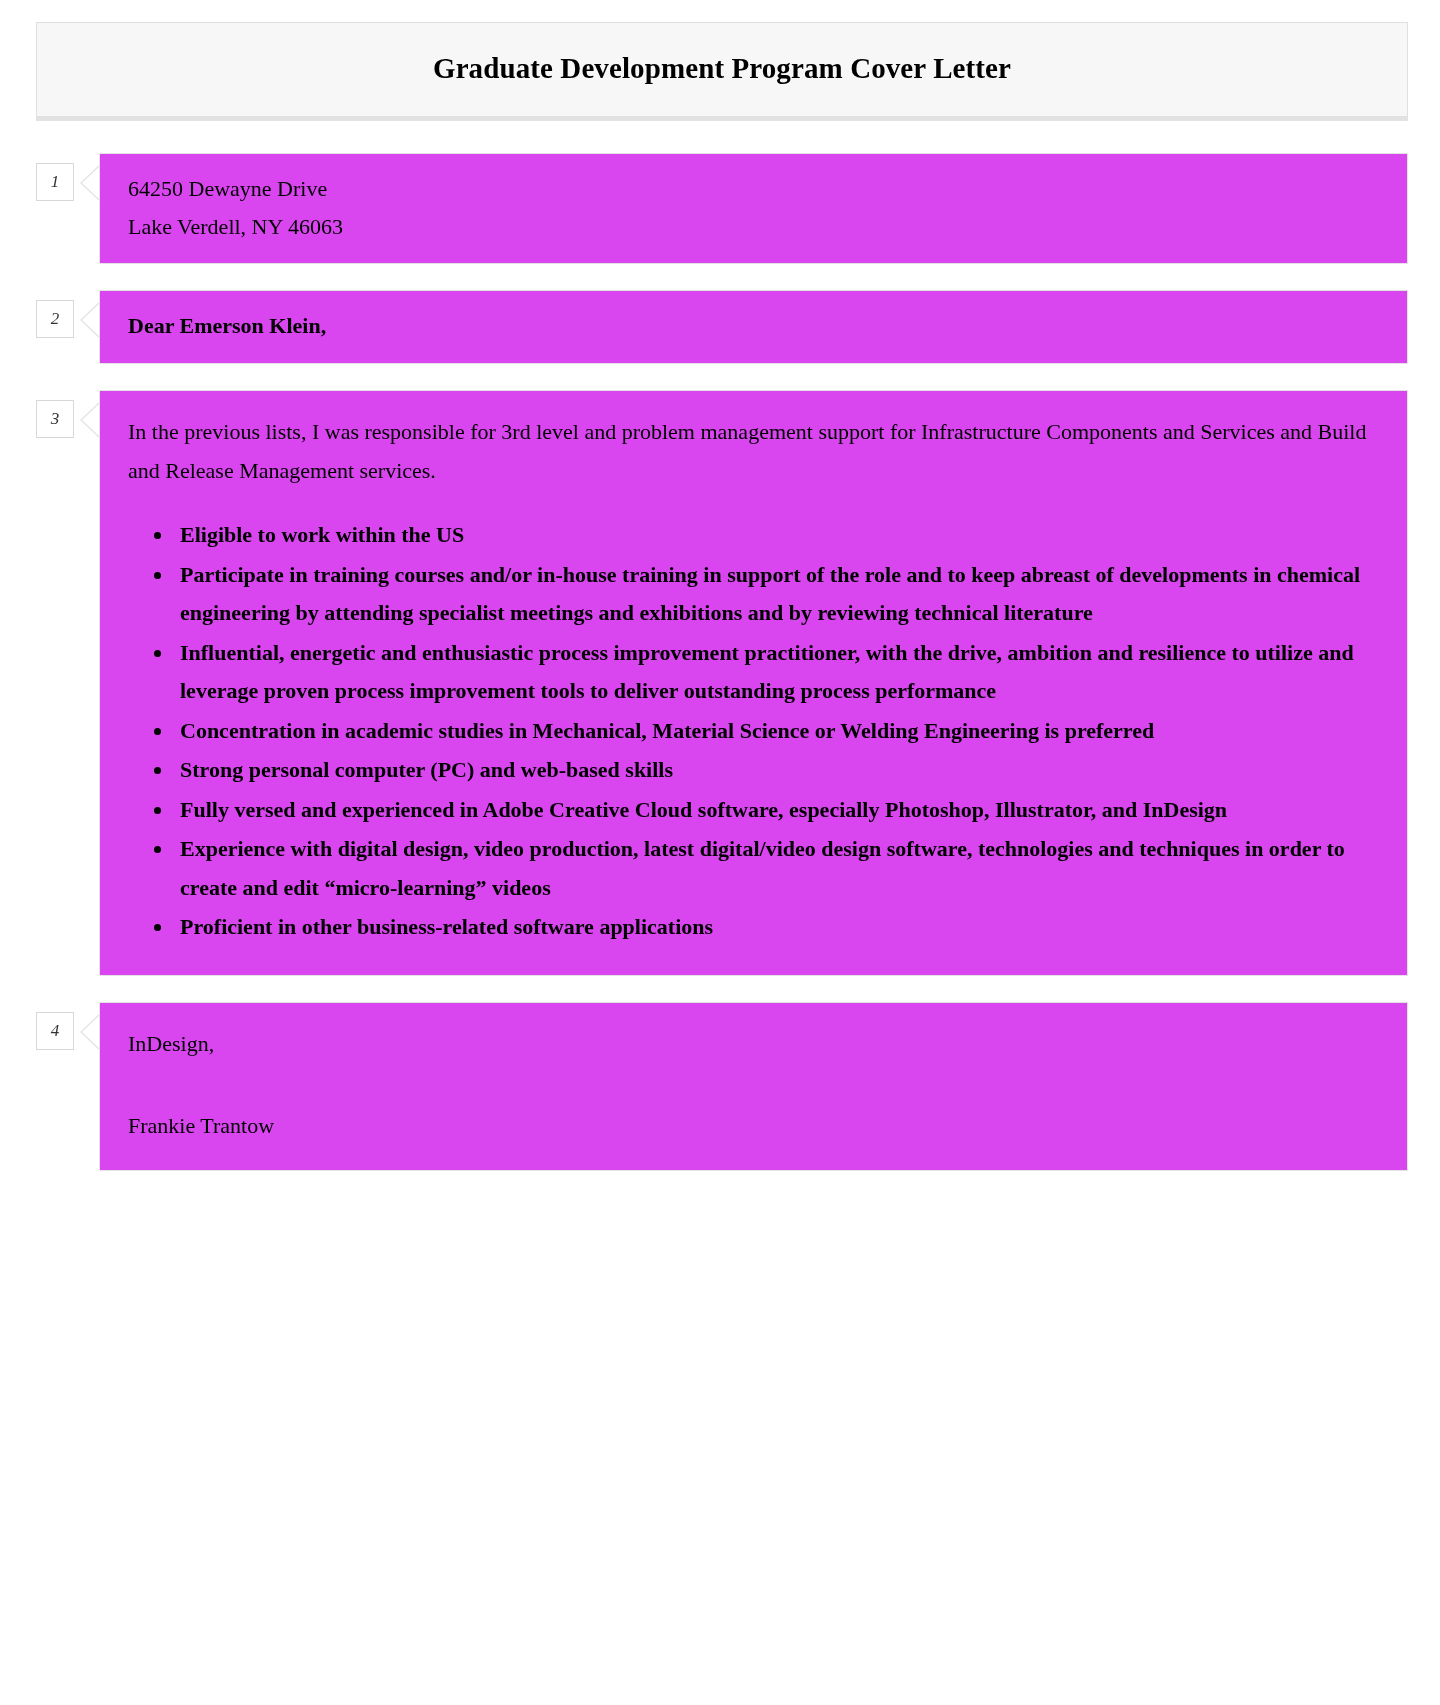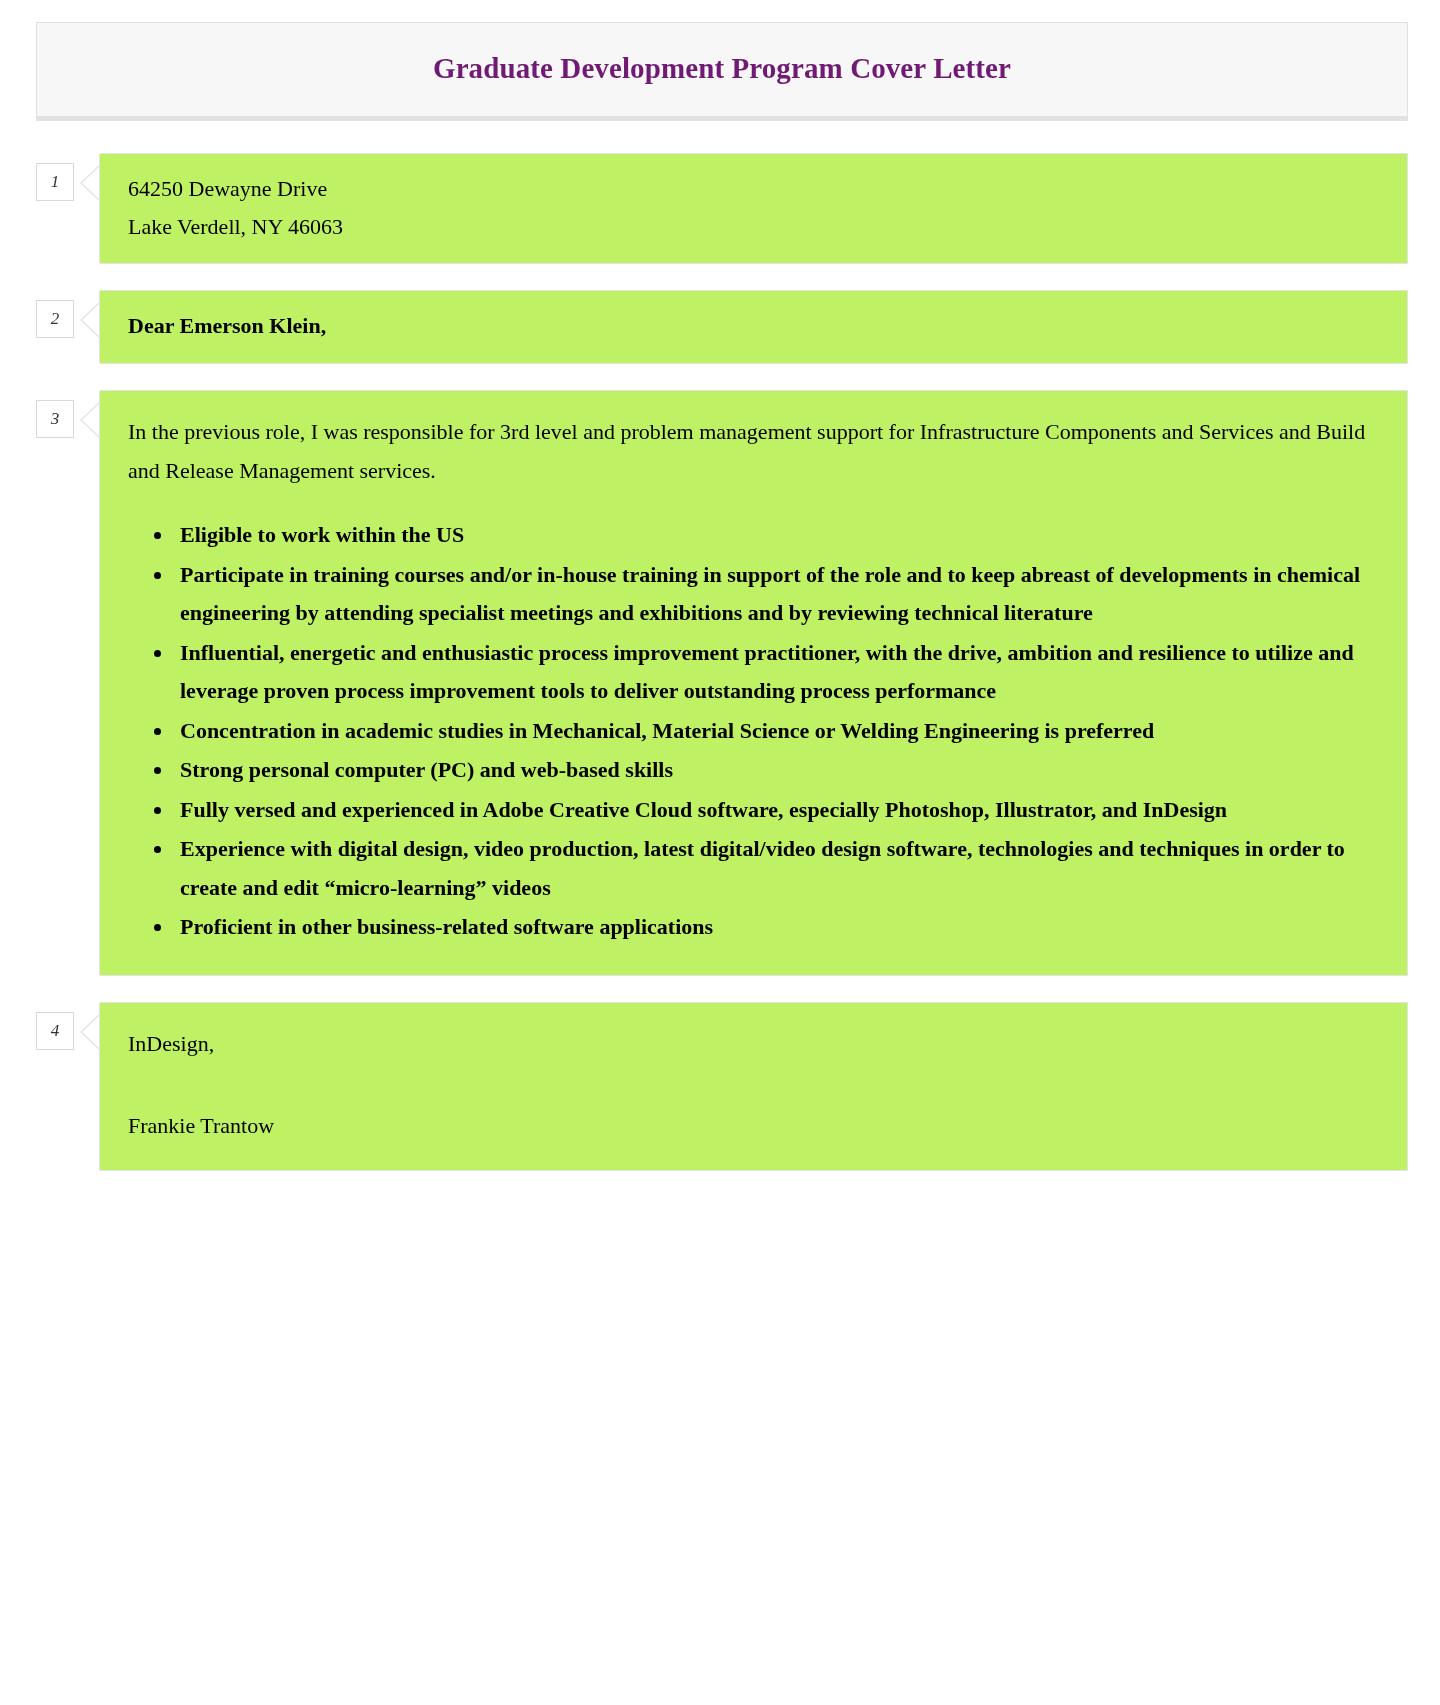--- a/index.html
+++ b/index.html
@@ -28,21 +28,21 @@
     border: 1px solid #e0e0e0;
     background: #f7f7f7;
     box-shadow: 0 4px 0 0 #e2e2e2;
   }
   .header-title {
     text-align: center;
     font-weight: bold;
     font-size: 29px;
     line-height: 1.2;
     padding: 28px 10px 30px 10px;
-    color: #701a75;
+    color: #000000;
     letter-spacing: 0.1px;
   }
 
   
   .blocks {
     margin-top: 36px;
   }
   .block-row {
     position: relative;
     display: flex;
@@ -80,21 +80,21 @@
     top: 12px;
     width: 20px;
     height: 36px;
   }
   .notch svg { display: block; }
 
   .panel {
     flex: 1 1 auto;
     border: 1px solid #e3e3e3;
     border-left: none;
-    background: #bef264;
+    background: #d946ef;
     box-sizing: border-box;
     padding: 22px 28px 24px 28px;
     min-height: 40px;
     position: relative;
   }
   .panel::before {
     content: "";
     position: absolute;
     left: -1px;
     top: 0;
@@ -173,21 +173,21 @@
     <div class="block-row">
       <div class="badge">3</div>
       <div class="notch-col">
         <div class="notch">
           <svg width="20" height="36" viewBox="0 0 20 36" xmlns="http://www.w3.org/2000/svg">
             <polyline points="19,1 1,18 19,35" fill="none" stroke="#e3e3e3" stroke-width="1.3"></polyline>
           </svg>
         </div>
       </div>
       <div class="panel">
-        <p class="para">In the previous role, I was responsible for 3rd level and problem management support for Infrastructure Components and Services and Build and Release Management services.</p>
+        <p class="para">In the previous lists, I was responsible for 3rd level and problem management support for Infrastructure Components and Services and Build and Release Management services.</p>
         <ul class="bullets">
           <li>Eligible to work within the US</li>
           <li>Participate in training courses and/or in-house training in support of the role and to keep abreast of developments in chemical engineering by attending specialist meetings and exhibitions and by reviewing technical literature</li>
           <li>Influential, energetic and enthusiastic process improvement practitioner, with the drive, ambition and resilience to utilize and leverage proven process improvement tools to deliver outstanding process performance</li>
           <li>Concentration in academic studies in Mechanical, Material Science or Welding Engineering is preferred</li>
           <li>Strong personal computer (PC) and web-based skills</li>
           <li>Fully versed and experienced in Adobe Creative Cloud software, especially Photoshop, Illustrator, and InDesign</li>
           <li>Experience with digital design, video production, latest digital/video design software, technologies and techniques in order to create and edit “micro-learning” videos</li>
           <li>Proficient in other business-related software applications</li>
         </ul>

